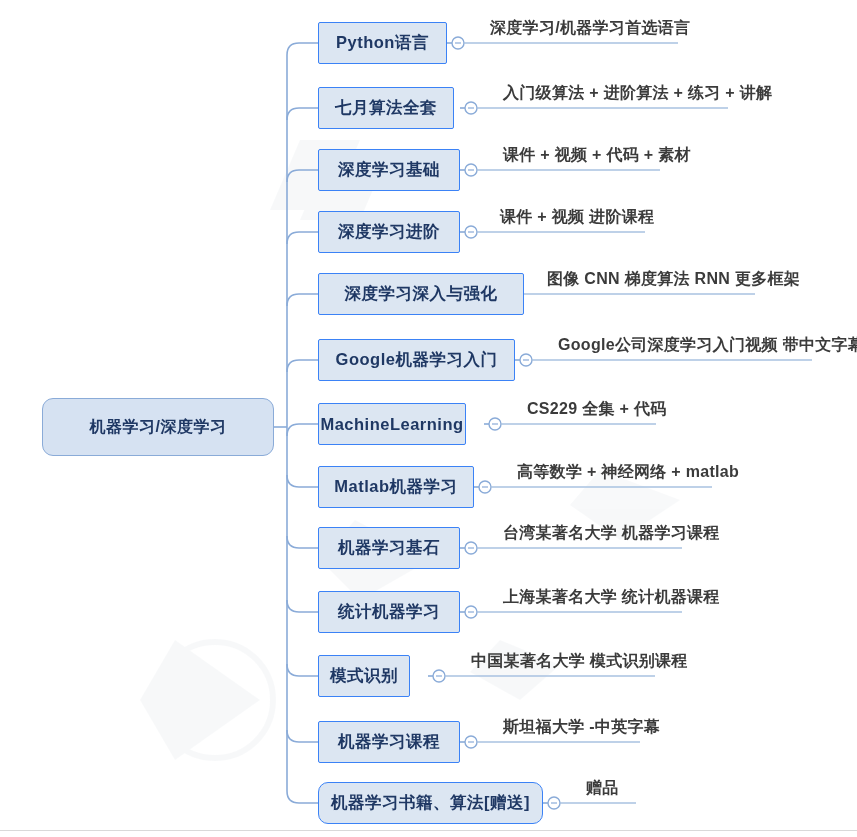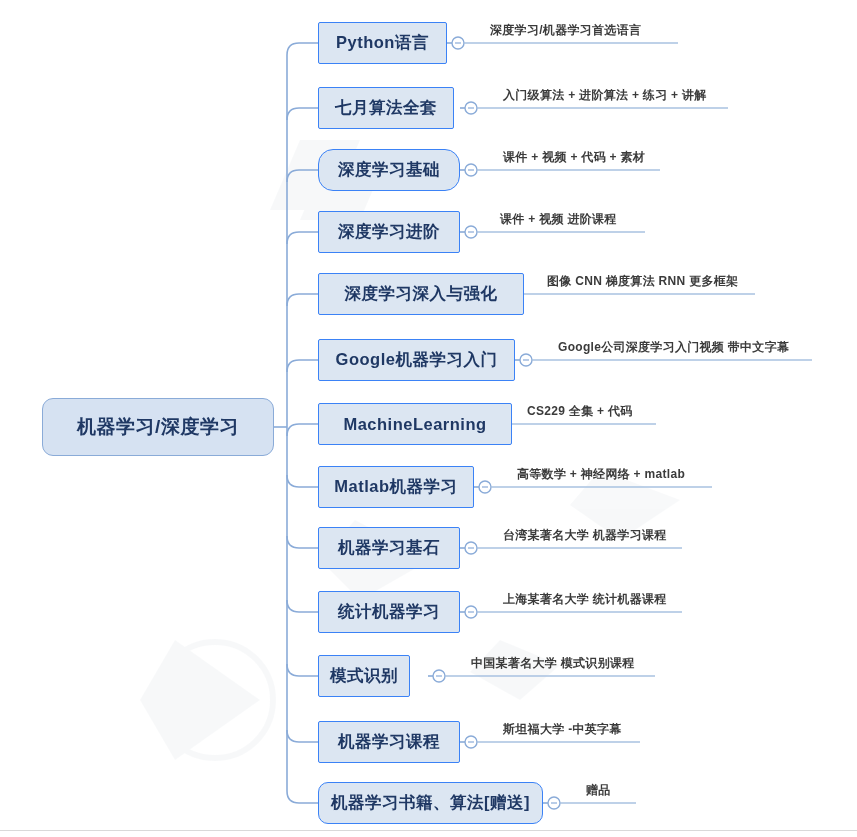--- a/index.html
+++ b/index.html
@@ -38,32 +38,32 @@
     display: flex;
     align-items: center;
     justify-content: center;
     white-space: nowrap;
     letter-spacing: .5px;
   }
   .node.root {
     background: #d6e2f2;
     border: 1px solid #8aabd8;
     border-radius: 11px;
-    font-size: 19px;
+    font-size: 16px;
   }
   .node.branch {
     border-radius: 2px;
     font-size: 16.5px;
     height: 42px;
     padding: 0 14px;
   }
   .note {
     position: absolute;
     color: #3b3b3b;
-    font-size: 12px;
+    font-size: 16px;
     font-weight: bold;
     white-space: nowrap;
     letter-spacing: .3px;
     transform: translateY(-100%);
   }
   .bottom-rule {
     position: absolute;
     left: 0;
     width: 857px;
     height: 1px;
@@ -162,37 +162,37 @@
         <span>机器学习/深度学习</span>
       </div>
       <div class="node branch" style="left: 318px; top: 22px; width: 129px;">
         <span>Python语言</span>
       </div>
       <div class="note" style="left: 490px; top: 39px;">深度学习/机器学习首选语言</div>
       <div class="node branch" style="left: 318px; top: 87px; width: 136px;">
         <span>七月算法全套</span>
       </div>
       <div class="note" style="left: 503px; top: 104px;">入门级算法 + 进阶算法 + 练习 + 讲解</div>
-      <div class="node branch" style="left: 318px; top: 149px; width: 142px; border-radius: 15px;">
+      <div class="node branch" style="left: 318px; top: 149px; width: 142px;">
         <span>深度学习基础</span>
       </div>
       <div class="note" style="left: 503px; top: 166px;">课件 + 视频 + 代码 + 素材</div>
       <div class="node branch" style="left: 318px; top: 211px; width: 142px;">
         <span>深度学习进阶</span>
       </div>
       <div class="note" style="left: 476px; top: 228px; margin-left: 24px;">课件 + 视频 进阶课程</div>
       <div class="node branch" style="left: 318px; top: 273px; width: 206px;">
         <span>深度学习深入与强化</span>
       </div>
       <div class="note" style="left: 547px; top: 290px;">图像 CNN 梯度算法 RNN 更多框架</div>
       <div class="node branch" style="left: 318px; top: 339px; width: 197px;">
         <span>Google机器学习入门</span>
       </div>
       <div class="note" style="left: 558px; top: 356px;">Google公司深度学习入门视频 带中文字幕</div>
-      <div class="node branch" style="left: 318px; top: 403px; width: 194px;">
+      <div class="node branch" style="left: 318px; top: 403px; width: 148px;">
         <span>MachineLearning</span>
       </div>
       <div class="note" style="left: 527px; top: 420px;">CS229 全集 + 代码</div>
       <div class="node branch" style="left: 318px; top: 466px; width: 156px;">
         <span>Matlab机器学习</span>
       </div>
       <div class="note" style="left: 517px; top: 483px;">高等数学 + 神经网络 + matlab</div>
       <div class="node branch" style="left: 318px; top: 527px; width: 142px;">
         <span>机器学习基石</span>
       </div>

